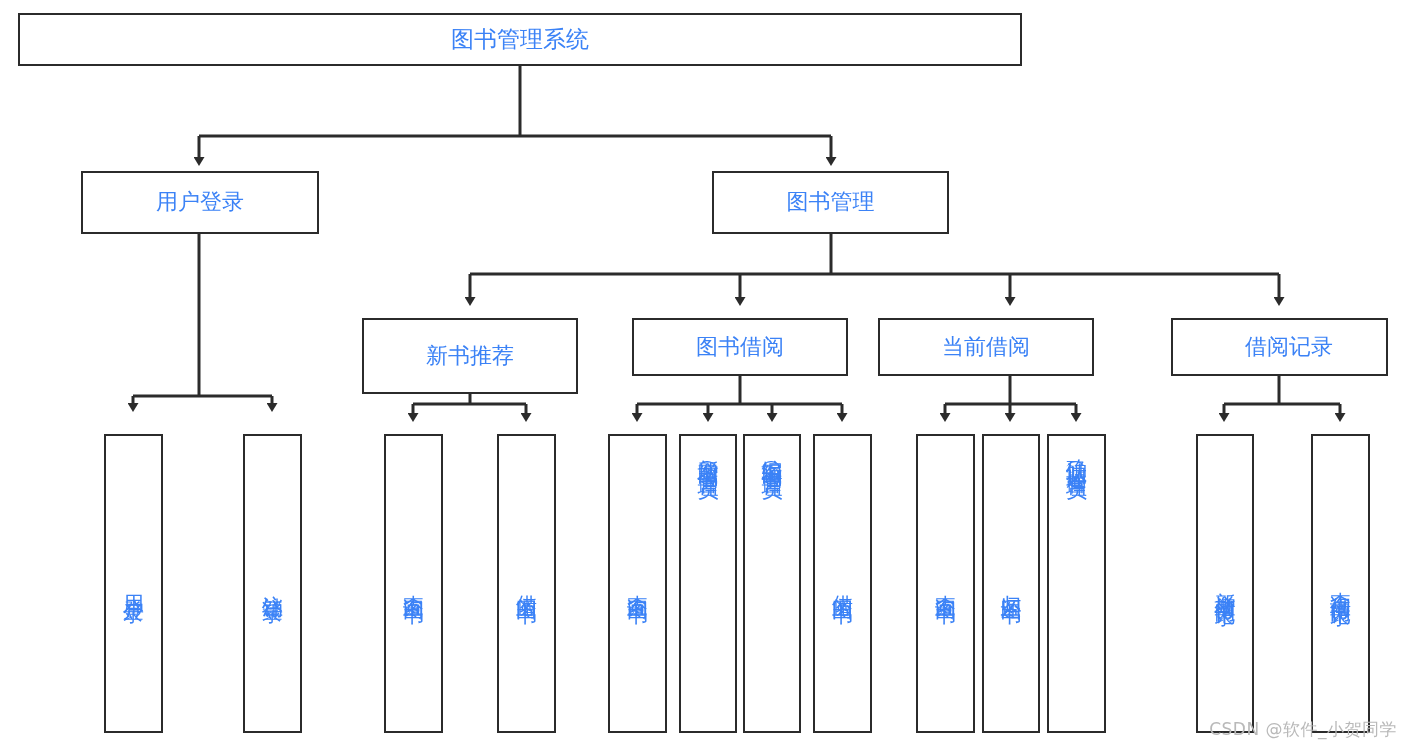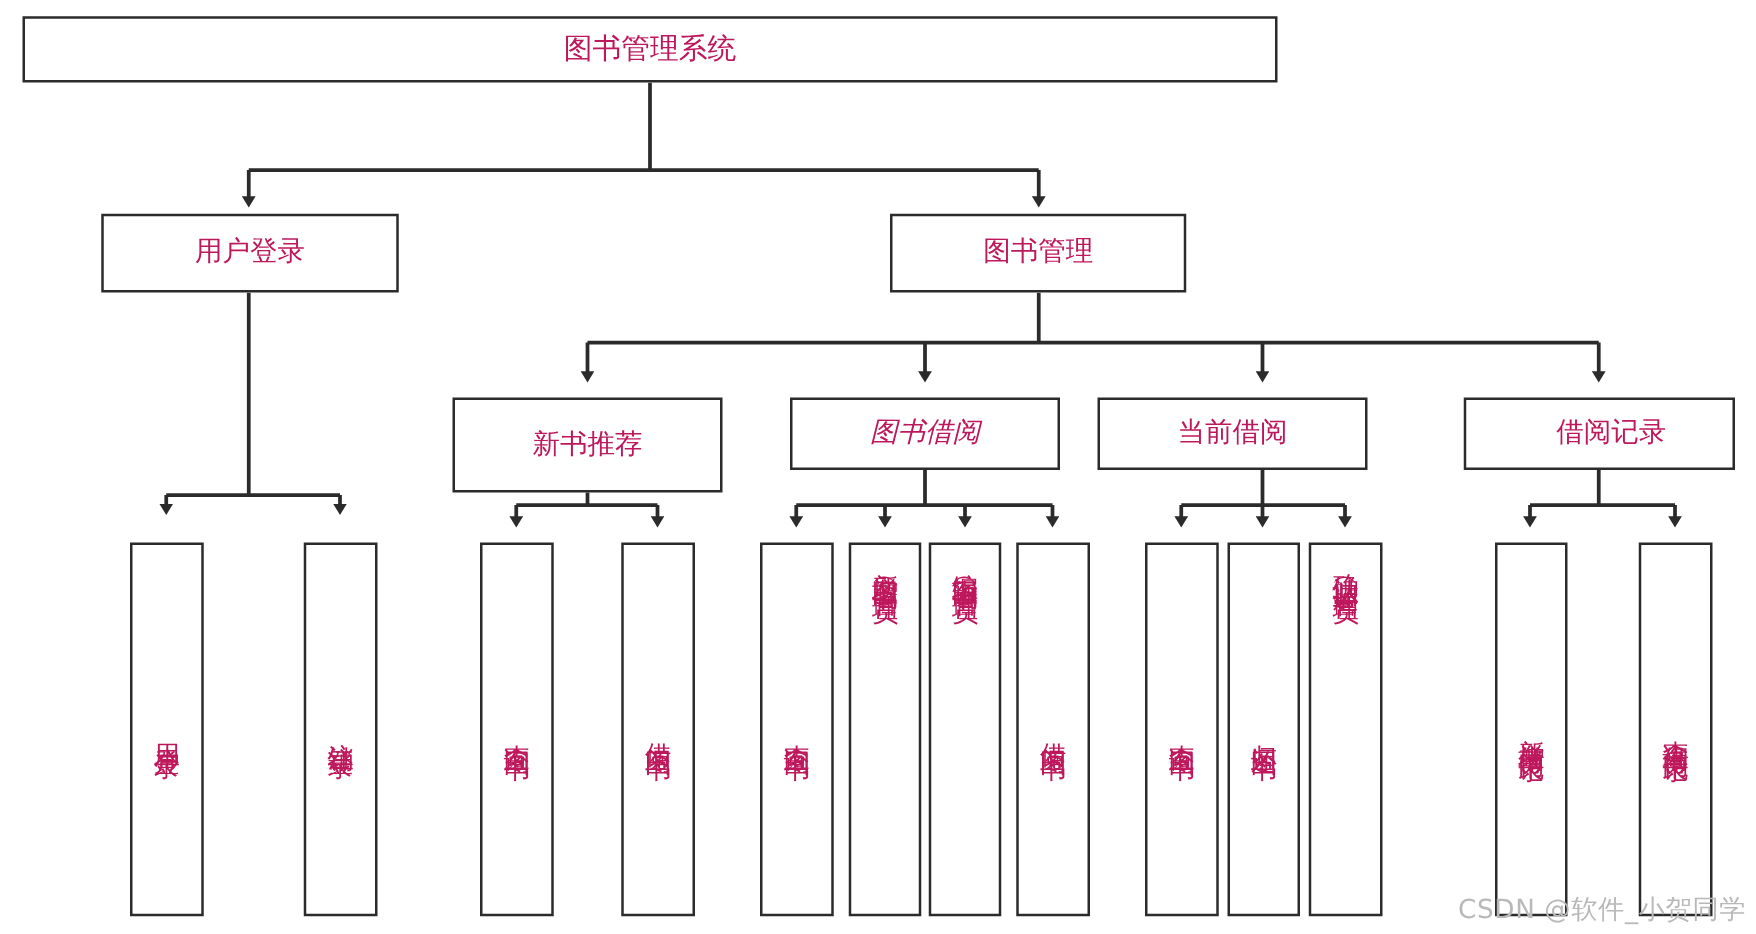--- a/index.html
+++ b/index.html
@@ -27,21 +27,21 @@
     pointer-events: none;
   }
   .node {
     position: absolute;
     box-sizing: border-box;
     border: 2px solid #2b2b2b;
     background: #ffffff;
     display: flex;
     align-items: center;
     justify-content: center;
-    color: #be185d;
+    color: #3b82f6;
     line-height: 1.22;
   }
   .node .label {
     display: block;
     text-align: center;
   }
   
   .node.horiz {
     font-size: 22px;
   }
@@ -62,21 +62,21 @@
     white-space: nowrap;
     line-height: 1.05;
   }
   .node.vert.top-align {
     align-items: flex-start;
   }
   #watermark {
     position: absolute;
     right: 8px;
     bottom: 6px;
-    font-size: 21px;
+    font-size: 17px;
     color: #b9b9b9;
     white-space: nowrap;
     letter-spacing: 0.5px;
     text-align: right;
   }
 </style>
 </head>
 <body>
 
 <div id="diagram">
@@ -142,21 +142,21 @@
   </div>
 
   <div class="node horiz" style="left:712px; top:171px; width:237px; height:63px;justify-content:center;">
     <span class="label">图书管理</span>
   </div>
 
   <div class="node horiz" style="left:362px; top:318px; width:216px; height:76px;">
     <span class="label">新书推荐</span>
   </div>
 
-  <div class="node horiz" style="left:632px; top:318px; width:216px; height:58px;font-style:italic;">
+  <div class="node horiz" style="left:632px; top:318px; width:216px; height:58px;">
     <span class="label">图书借阅</span>
   </div>
 
   <div class="node horiz" style="left:878px; top:318px; width:216px; height:58px;">
     <span class="label">当前借阅</span>
   </div>
 
   <div class="node horiz" style="left:1171px; top:318px; width:217px; height:58px;padding-left:19px;">
     <span class="label">借阅记录</span>
   </div>

